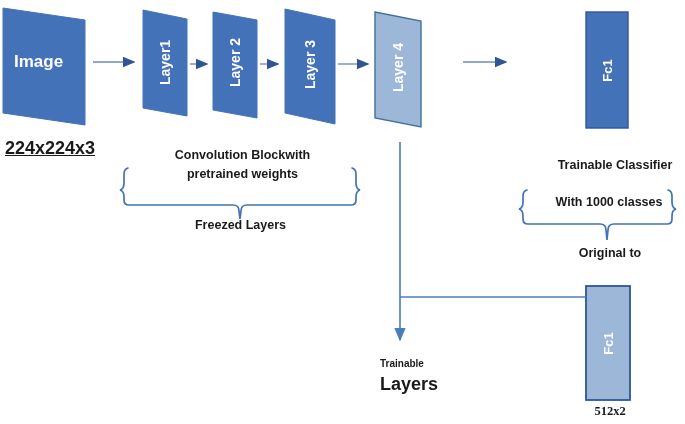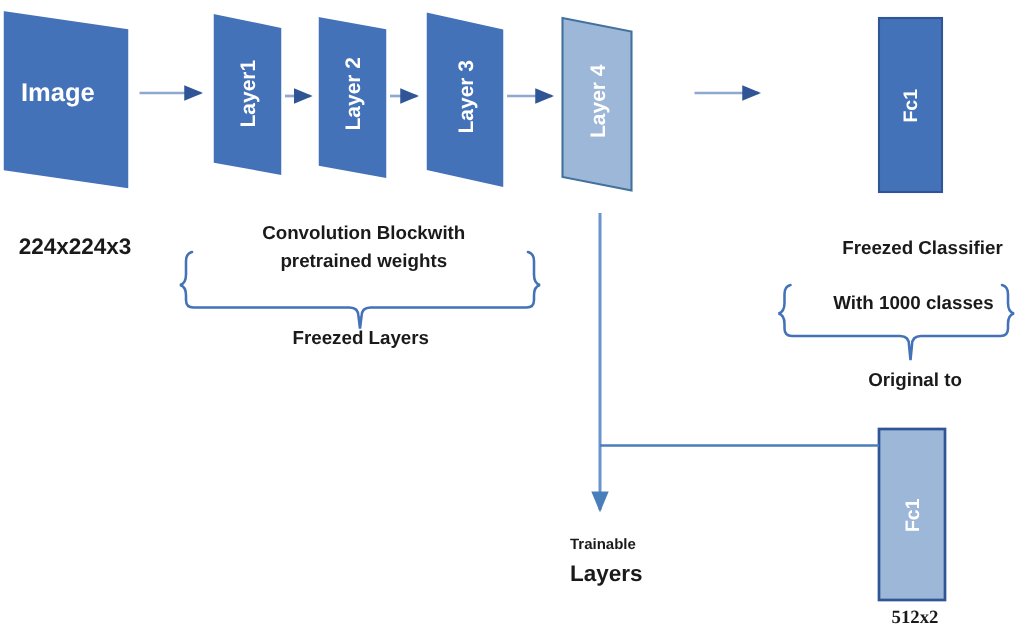--- a/index.html
+++ b/index.html
@@ -97,33 +97,33 @@
   <div class="shape-label vert-label" style="left:213px; top:57px; width:44px; text-align:center; font-size:14px;">Layer 2</div>
 
   <div class="shape-label vert-label" style="left:288px; top:59px; width:44px; text-align:center; font-size:14px;">Layer 3</div>
 
   <div class="shape-label vert-label" style="left:376px; top:62px; width:44px; text-align:center; font-size:14px;">Layer 4</div>
 
   <div class="shape-label vert-label" style="left:585px; top:63px; width:44px; text-align:center; font-size:13px;">Fc1</div>
 
   <div class="shape-label vert-label" style="left:586px; top:336px; width:44px; text-align:center; font-size:13px;">Fc1</div>
 
-  <div class="caption" style="left:0px; top:156px; width:100px; font-size:15px;">224x224x3</div>
+  <div class="caption" style="left:0px; top:138px; width:100px; font-size:18px;text-decoration:underline;">224x224x3</div>
 
 
-  <div class="caption" style="left:545px; top:158px; width:140px; font-size:12.5px;">Freezed Classifier</div>
+  <div class="caption" style="left:545px; top:158px; width:140px; font-size:12.5px;">Trainable Classifier</div>
 
   <div class="caption" style="left:529px; top:195px; width:160px; font-size:12.5px;">With 1000 classes</div>
 
   <div class="caption" style="left:540px; top:246px; width:140px; font-size:12.5px;">Original to</div>
 
   <div class="caption" style="left:565px; top:404px; width:90px; font-size:12.5px;font-family:Liberation Serif, serif;">512x2</div>
 
   <div class="caption" style="left:130px; top:148px; width:225px; font-size:12.5px;">Convolution  Blockwith</div>
 
   <div class="caption" style="left:130px; top:167px; width:225px; font-size:12.5px;">pretrained weights</div>
 
   <div class="caption" style="left:168px; top:218px; width:145px; font-size:12.5px;">Freezed Layers</div>
 
   <div class="caption" style="left:380px; top:358px; width:80px; text-align:left; font-size:10px;">Trainable</div>
-  <div class="caption" style="left:380px; top:374px; width:80px; text-align:left; font-size:15px;">Layers</div>
+  <div class="caption" style="left:380px; top:374px; width:80px; text-align:left; font-size:18px;">Layers</div>
 
 </div>
 
 </body></html>

